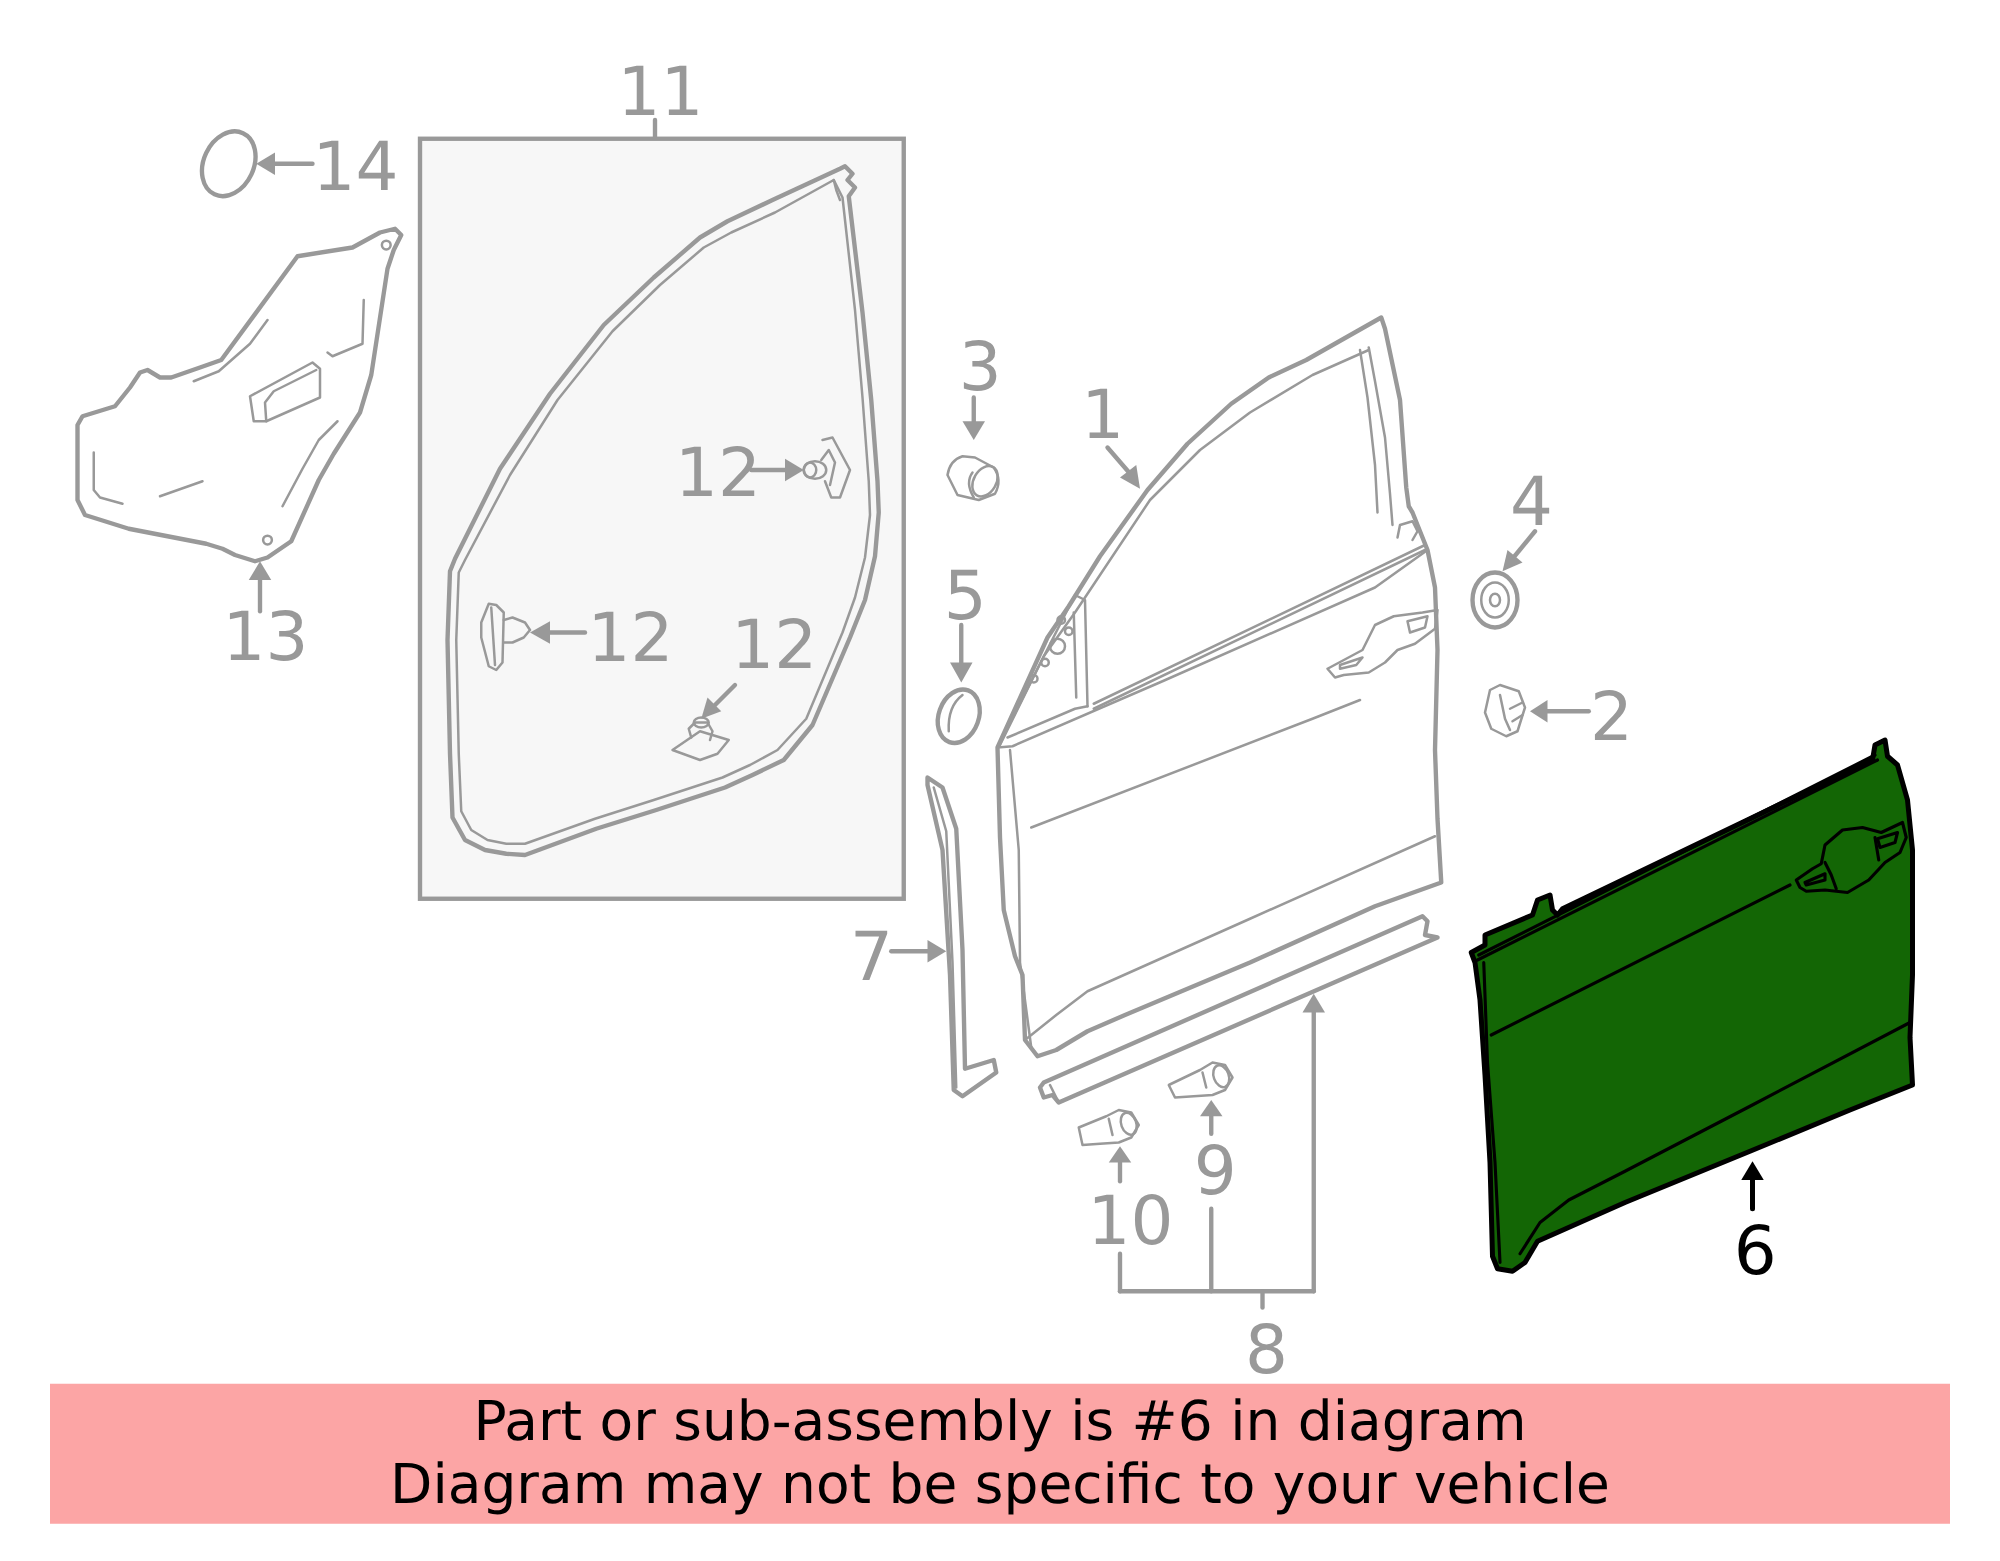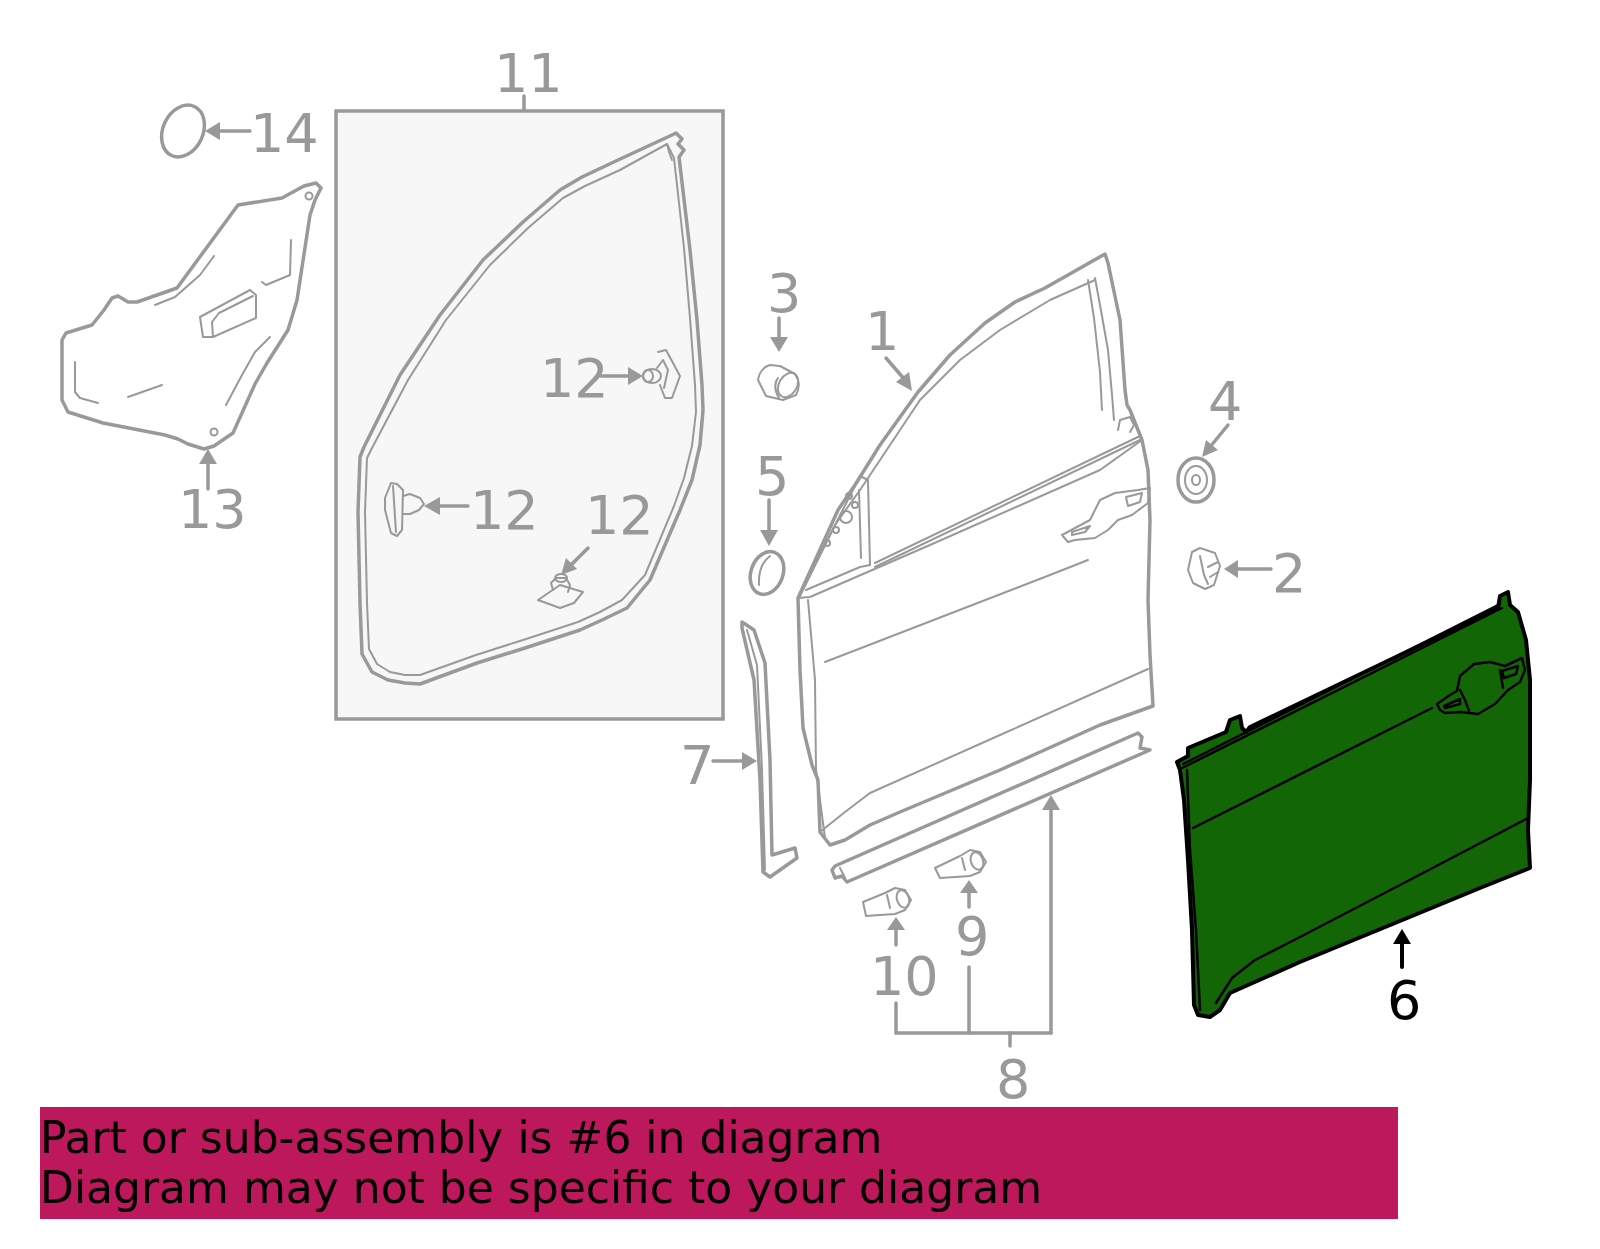--- a/index.html
+++ b/index.html
@@ -7,23 +7,23 @@
   #diagram { position: absolute; left: 0; top: 0; width: 1600px; height: 1249px; }
   .callout { font-family: "DejaVu Sans", sans-serif; font-size: 54px; fill: #999999; }
   .callout.hl { fill: #000000; }
   .g { fill: none; stroke: #999999; stroke-width: 3.5; stroke-linejoin: round; stroke-linecap: round; }
   .gt { fill: none; stroke: #999999; stroke-width: 2; stroke-linejoin: round; stroke-linecap: round; }
   .k { stroke: #000000; stroke-width: 4; stroke-linejoin: round; stroke-linecap: round; }
   .kt { fill: none; stroke: #000000; stroke-width: 2.5; stroke-linejoin: round; stroke-linecap: round; }
   .ar { fill: #999999; }
   .ark { fill: #000000; }
   #banner {
-    position: absolute; left: 40px; top: 1107px; width: 1358px; height: 112px;
-    background: #be185d;
-    display: flex; flex-direction: column; justify-content: center;
+    position: absolute; left: 40px; top: 1107px; width: 1520px; height: 112px;
+    background: #fca5a5;
+    display: flex; flex-direction: column; align-items: center; justify-content: center;
     color: #000000; font-family: "DejaVu Sans", sans-serif; font-size: 44px; line-height: 50px;
   }
   #banner span { display: block; white-space: nowrap; }
 </style>
 </head>
 <body>
 
 <svg id="diagram" viewBox="0 0 1600 1249" xmlns="http://www.w3.org/2000/svg">
 
   <g>
@@ -207,14 +207,14 @@
     <path class="kt" d="M1460,690 L1465,700 L1469,711"></path>
     <path class="kt" d="M1500,670 L1503,688"></path>
     <line class="k" x1="1402" y1="967" x2="1402" y2="942"></line>
     <polygon class="ark" points="1402,929 1393,944 1411,944"></polygon>
   </g>
   <text class="callout hl" x="1387" y="1019">6</text>
 </svg>
 
 <div id="banner">
   <span>Part or sub-assembly is #6 in diagram</span>
-  <span>Diagram may not be specific to your diagram</span>
+  <span>Diagram may not be specific to your vehicle</span>
 </div>
 
 </body></html>

